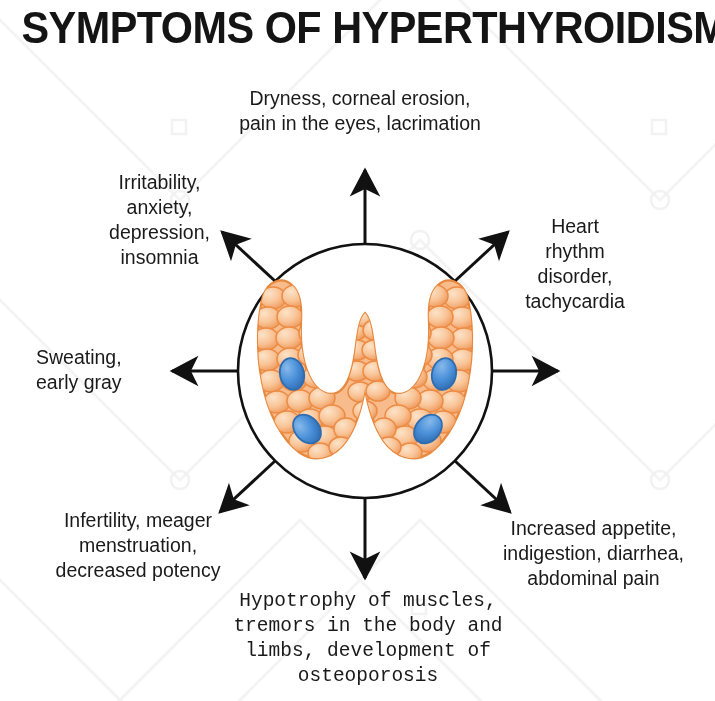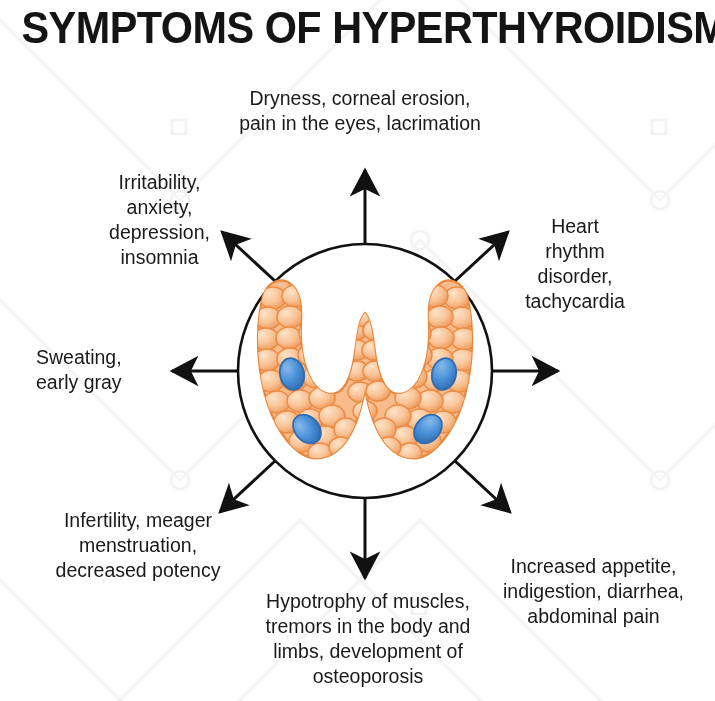--- a/index.html
+++ b/index.html
@@ -53,22 +53,22 @@
   }
   .label.center { text-align: center; }
   .label.left   { text-align: left; }
 
   #label-eyes         { left: 175px; top: 86px;  width: 370px; }
   #label-psych        { left: 72px;  top: 170px; width: 175px; }
   #label-heart        { left: 490px; top: 166px; width: 170px; margin-top: 48px; }
   #label-sweating     { left: 36px;  top: 345px; width: 160px; }
   #label-thirst       { left: 558px; top: 325px; width: 150px; }
   #label-fertility    { left: 18px;  top: 508px; width: 240px; }
-  #label-muscles      { left: 228px; top: 589px; width: 280px; }
-  #label-digestion    { left: 476px; top: 516px; width: 235px; margin-top: 38px; }
+  #label-muscles      { left: 228px; top: 589px; width: 280px; font-family: Liberation Mono, monospace; }
+  #label-digestion    { left: 476px; top: 516px; width: 235px; }
 </style>
 </head>
 <body>
 
 <div id="page">
 
   <svg id="watermark-layer" width="715" height="701" viewBox="0 0 715 701" aria-hidden="true">
     <g stroke="#f4f4f4" stroke-width="3" fill="none">
       <path d="M-60 240 L180 480 L420 240 L660 480 L900 240"></path>
       <path d="M-60 -40 L180 200 L420 -40 L660 200 L900 -40"></path>

